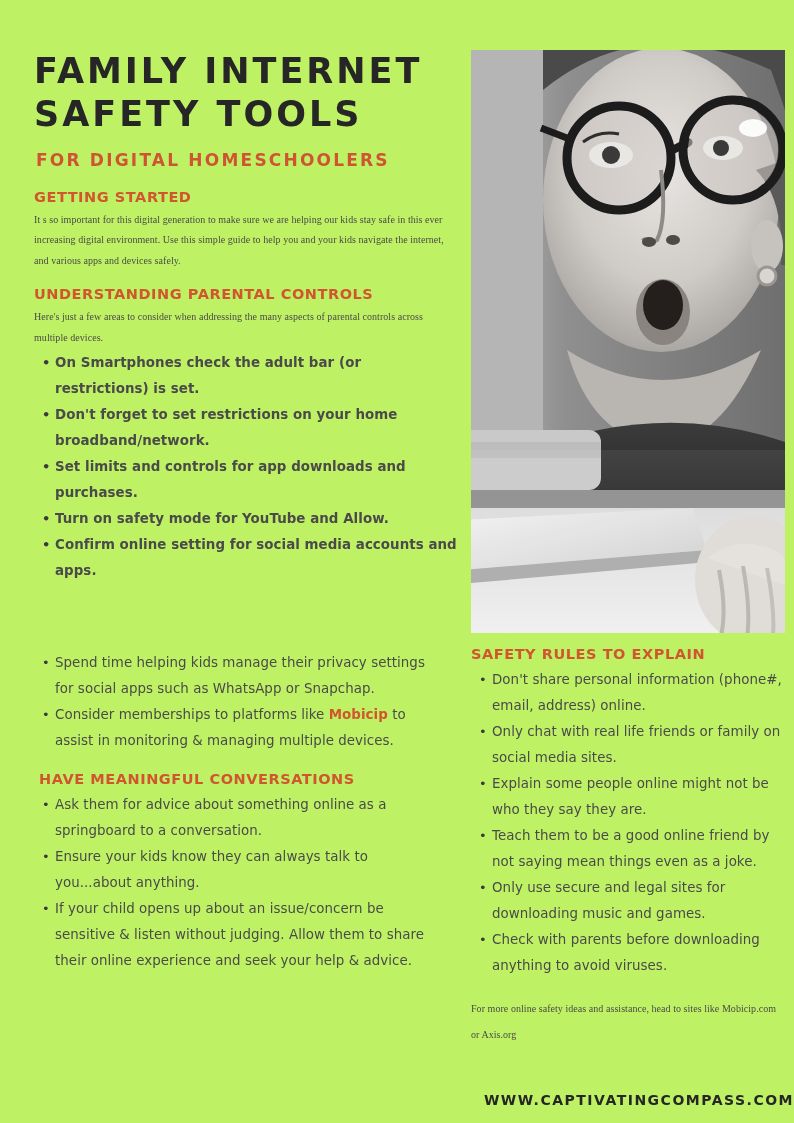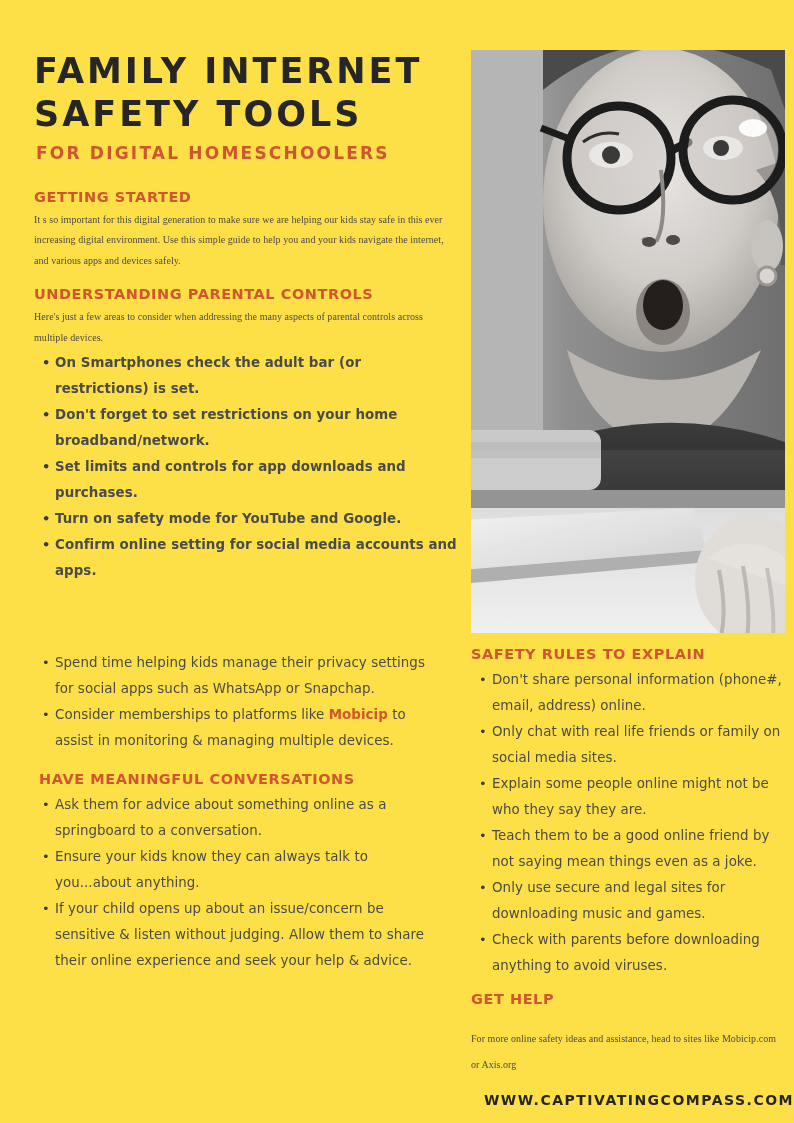--- a/index.html
+++ b/index.html
@@ -11,21 +11,21 @@
     width: 794px;
     height: 1123px;
     position: relative;
     font-family: "DejaVu Sans", sans-serif;
     color: #3b3b3b;
     overflow: hidden;
   }
   .page {
     position: absolute;
     inset: 0;
-    background: #fde047;
+    background: #bef264;
   }
 
   
   .header {
     position: absolute;
     left: 34px;
     top: 50px;
     width: 425px;
   }
   .title {
@@ -37,21 +37,21 @@
     color: #262626;
     margin: 0;
     text-transform: uppercase;
   }
   .subtitle {
     font-size: 17px;
     line-height: 22px;
     font-weight: 700;
     letter-spacing: 2.2px;
     color: #cf5532;
-    margin: 6px 0 0 2px;
+    margin: 13px 0 0 2px;
     text-transform: uppercase;
   }
 
   
   .photo {
     position: absolute;
     left: 471px;
     top: 50px;
     width: 314px;
     height: 583px;
@@ -256,21 +256,21 @@
     <h2 class="sec">GETTING STARTED</h2>
     <p class="body">It s so important for this digital generation to make sure we are helping our kids stay safe in this ever increasing digital environment. Use this simple guide to help you and your kids navigate the internet, and various apps and devices safely.</p>
 
     <h2 class="sec gap">UNDERSTANDING PARENTAL CONTROLS</h2>
     <p class="body">Here's just a few areas to consider when addressing the many aspects of parental controls across multiple devices.</p>
 
     <ul class="bullets tight">
       <li>On Smartphones check the adult bar (or restrictions) is set.</li>
       <li>Don't forget to set restrictions on your home broadband/network.</li>
       <li>Set limits and controls for app downloads and purchases.</li>
-      <li>Turn on safety mode for YouTube and Google.</li>
+      <li>Turn on safety mode for YouTube and Allow.</li>
       <li>Confirm online setting for social media accounts and apps.</li>
     </ul>
   </div>
 
   <div class="col-left-bottom">
 
     <ul class="bullets">
       <li>Spend time helping kids manage their privacy settings for social apps such as WhatsApp or Snapchap.</li>
       <li><span>Consider memberships to platforms like </span><span class="hl">Mobicip</span><span> to assist in monitoring &amp; managing multiple devices.</span></li>
     </ul>
@@ -289,20 +289,19 @@
     <ul class="bullets">
       <li>Don't share personal information (phone#, email, address) online.</li>
       <li>Only chat with real life friends or family on social media sites.</li>
       <li>Explain some people online might not be who they say they are.</li>
       <li>Teach them to be a good online friend by not saying mean things even as a joke.</li>
       <li>Only use secure and legal sites for downloading music and games.</li>
       <li>Check with parents before downloading anything to avoid viruses.</li>
     </ul>
 
     <div class="get-help-block">
-      <h2 class="sec">GET HELP</h2>
       <p class="body">For more online safety ideas and assistance, head to sites like Mobicip.com or Axis.org</p>
     </div>
   </div>
 
   <div class="footer">WWW.CAPTIVATINGCOMPASS.COM</div>
 
 </div>
 
 </body></html>

